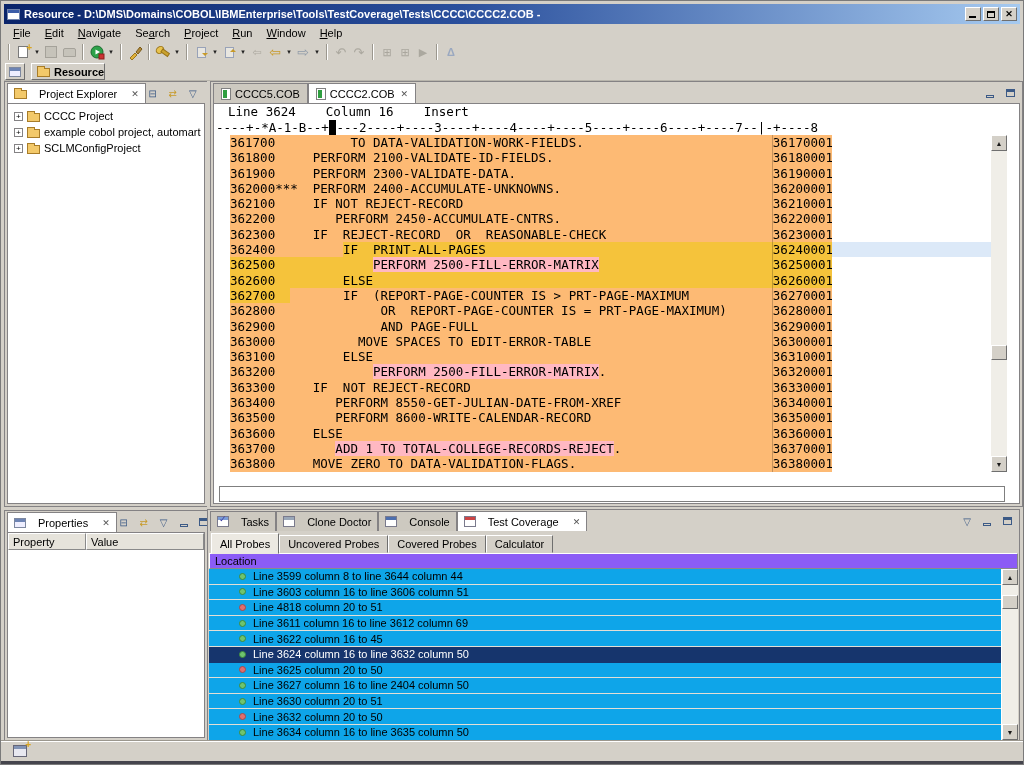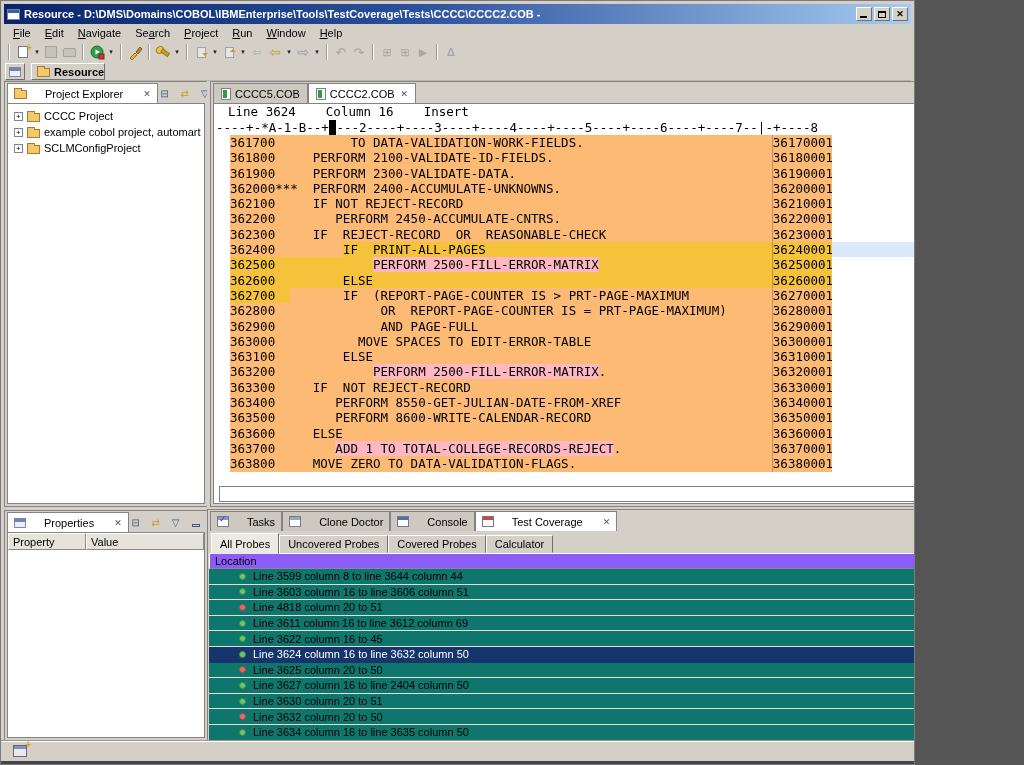--- a/index.html
+++ b/index.html
@@ -1,18 +1,18 @@
 <!DOCTYPE html>
 <html><head>
 <meta charset="utf-8">
 <style>
   * { box-sizing: border-box; margin: 0; padding: 0; }
   html,body { background:#555; }
   .win {
-    position:relative; width:915px; height:765px; background:#d4d0c8;
+    position:relative; width:1024px; height:765px; background:#d4d0c8;
     font-family:"Liberation Sans", sans-serif; font-size:11px; color:#000;
     overflow:hidden; border:1px solid #7a7a7a;
   }
   
   .titlebar { position:absolute; left:3px; top:3px; right:3px; height:20px;
     background:linear-gradient(90deg,#0a246a 0%,#2a4f9c 45%,#a6caf0 100%);
     display:flex; align-items:center; padding:0 3px; color:#fff; }
   .appicon { width:13px; height:11px; background:#fff; border:1px solid #6f82ab; position:relative; margin-right:4px; flex:none;}
   .appicon::before { content:""; position:absolute; left:0; right:0; top:0; height:3px; background:#3c5da8; }
   .title-text { font-weight:bold; font-size:11px; white-space:nowrap; overflow:hidden; }
@@ -45,21 +45,21 @@
   .persp-btn { width:20px; height:17px; border:1px solid; border-color:#fff #6f6f6f #6f6f6f #fff; display:flex; align-items:center; justify-content:center; margin-left:1px; background:#d4d0c8;}
   .persp-tab { display:flex; align-items:center; gap:4px; height:17px; padding:0 0 0 5px; margin-left:6px;
     border:1px solid; border-color:#fff #6f6f6f #6f6f6f #fff; background:#d4d0c8; font-weight:bold;}
   .folder { width:13px; height:9px; background:#f3c96a; border:1px solid #a87c28; position:relative; margin-top:2px; flex:none;}
   .folder::before { content:""; position:absolute; top:-3px; left:-1px; width:6px; height:2px; background:#f3c96a; border:1px solid #a87c28; border-bottom:none; }
   .mini-win-ic { width:12px; height:10px; border:1px solid #7d88a0; background:#eef; position:relative; }
   .mini-win-ic::before { content:""; position:absolute; left:0; right:0; top:0; height:3px; background:#6d84b4; }
   
   .view { position:absolute; background:#d4d0c8; border:1px solid #848284; }
   .view-tabbar { position:absolute; left:0; right:0; top:0; height:21px; display:flex; align-items:flex-end; padding-left:2px; }
-  .vtab { height:20px; display:flex; align-items:center; gap:18px; padding:0 6px; border:1px solid #848284; border-bottom:none; background:#cdc9c0; white-space:nowrap; }
+  .vtab { height:20px; display:flex; align-items:center; gap:12px; padding:0 6px; border:1px solid #848284; border-bottom:none; background:#cdc9c0; white-space:nowrap; }
   .vtab.active { background:#fff; position:relative; z-index:3; }
   .vclose { font-size:9px; color:#555; padding-left:2px; }
   .view-tools { margin-left:auto; display:flex; align-items:center; gap:6px; padding-right:5px; padding-bottom:4px; color:#3c5a86; font-size:10px;}
   .vt-ic { display:flex; align-items:center; justify-content:center; width:14px; height:12px; font-size:10px; }
   .cs-min { width:8px; height:3px; border:1px solid #3c5a86; margin-top:6px;}
   .cs-max { width:9px; height:8px; border:1px solid #3c5a86; border-top:3px solid #3c5a86; }
   .view-body { position:absolute; left:2px; right:2px; top:21px; bottom:2px; background:#fff; border:1px solid #848284; }
   
   .tree { padding-top:4px; }
   .tree-item { display:flex; align-items:center; height:16px; gap:4px; padding-left:6px; }
@@ -90,21 +90,21 @@
   .mini-win::before { content:""; position:absolute; left:0; right:0; top:0; height:3px; }
   .mini-win.tasks::before { background:#7b9cd6; } .mini-win.tasks::after { content:"✓"; position:absolute; top:-3px; left:1px; font-size:9px; color:#3a3aa0;}
   .mini-win.clone::before { background:#9aa7b8; }
   .mini-win.console::before { background:#4d6fae; }
   .mini-win.coverage::before { background:#cc4444; }
   .ptabs { position:absolute; left:1px; right:20px; top:22px; height:21px; display:flex; align-items:flex-end; padding-left:2px; background:#d4d0c8;}
   .ptab { height:18px; padding:0 8px; display:flex; align-items:center; border:1px solid; border-color:#fff #6f6f6f #d4d0c8 #fff; background:#d4d0c8; white-space:nowrap;}
   .ptab.active { height:21px; margin-bottom:-1px; background:#ece9e2; border-bottom-color:#ece9e2; z-index:2;}
   .probes-body { position:absolute; left:1px; right:1px; top:43px; bottom:1px; background:#fff; }
   .loc-head { height:16px; background:#8b5cf6; border:1px solid; border-color:#fff #8a8a8a #8a8a8a #fff; display:flex; align-items:center; padding-left:5px; }
-  .prow { height:15.6px; display:flex; align-items:center; border-bottom:1px solid #e2dfd6; background:#0f766e; }
+  .prow { height:15.6px; display:flex; align-items:center; border-bottom:1px solid #e2dfd6; background:#0ea5e9; }
   .prow.selected { background:#16356d; color:#fff; border-bottom-color:#16356d; }
   .dot { width:7px; height:7px; border-radius:50%; margin:0 7px 0 30px; flex:none;}
   .dot.covered { background:#6fc46f; border:1px solid #3d8b3d; }
   .dot.uncovered { background:#df6f6f; border:1px solid #a84848; }
   
   .prop-heads { display:flex; height:17px; }
   .prop-head { background:#e6e3db; border:1px solid; border-color:#fff #8a8a8a #8a8a8a #fff; display:flex; align-items:center; padding-left:4px; }
   
   .statusbar { position:absolute; left:0; right:0; bottom:3px; height:21px; background:#d4d0c8; border-top:1px solid #9b978e; box-shadow:inset 0 1px 0 #fff; display:flex; align-items:center;}
   .fastview { width:14px; height:12px; border:1px solid #667; background:#e8e8f0; position:relative; margin-left:12px;}

